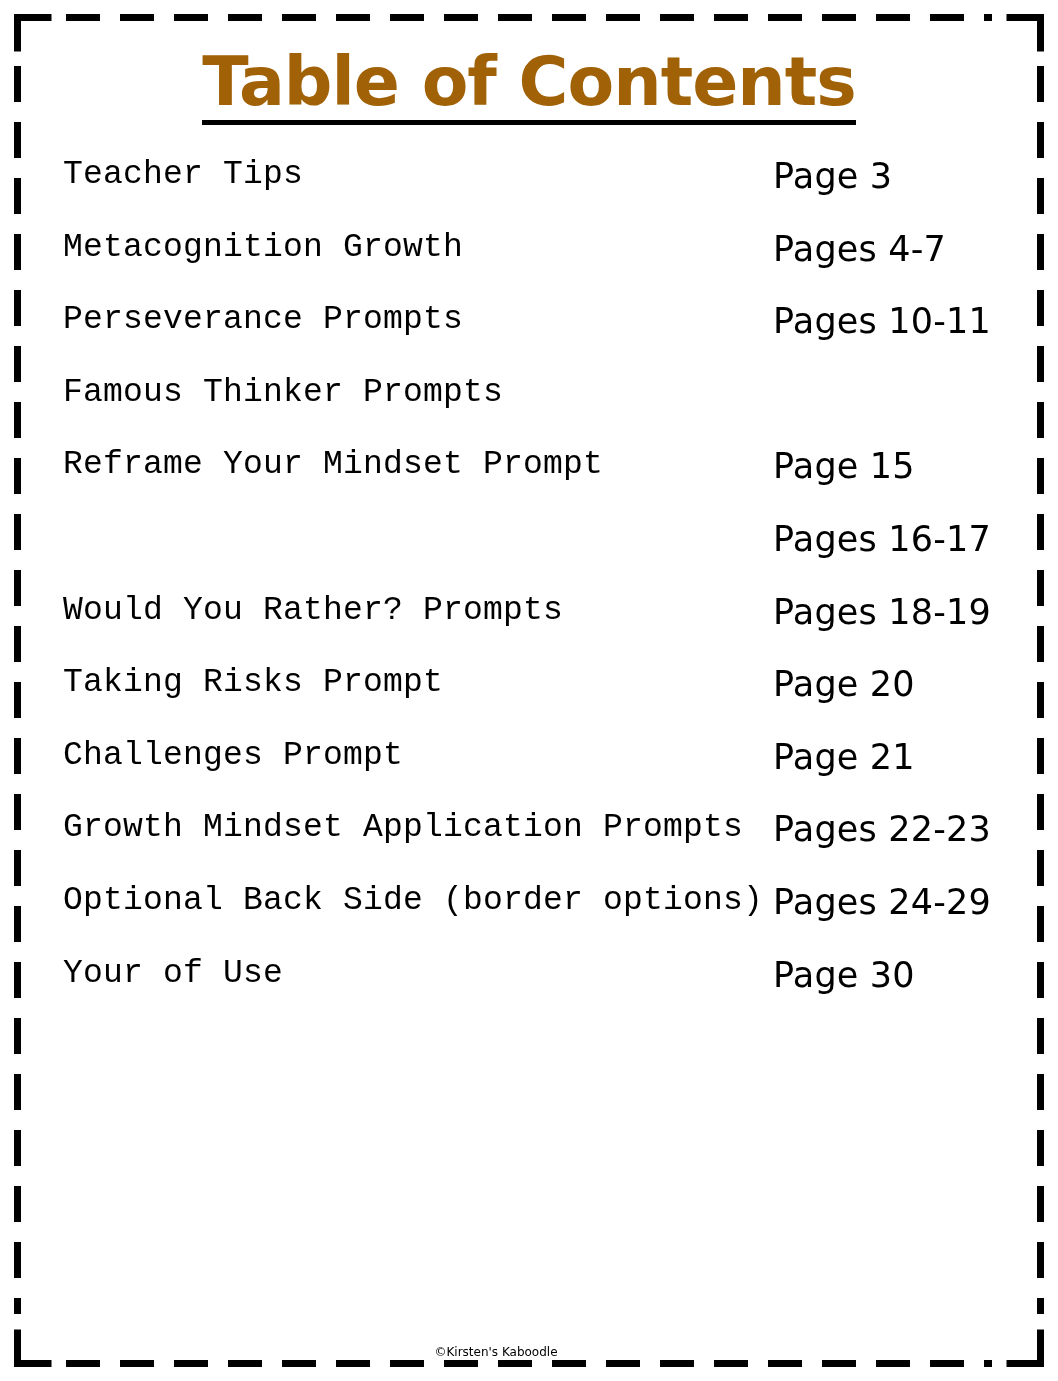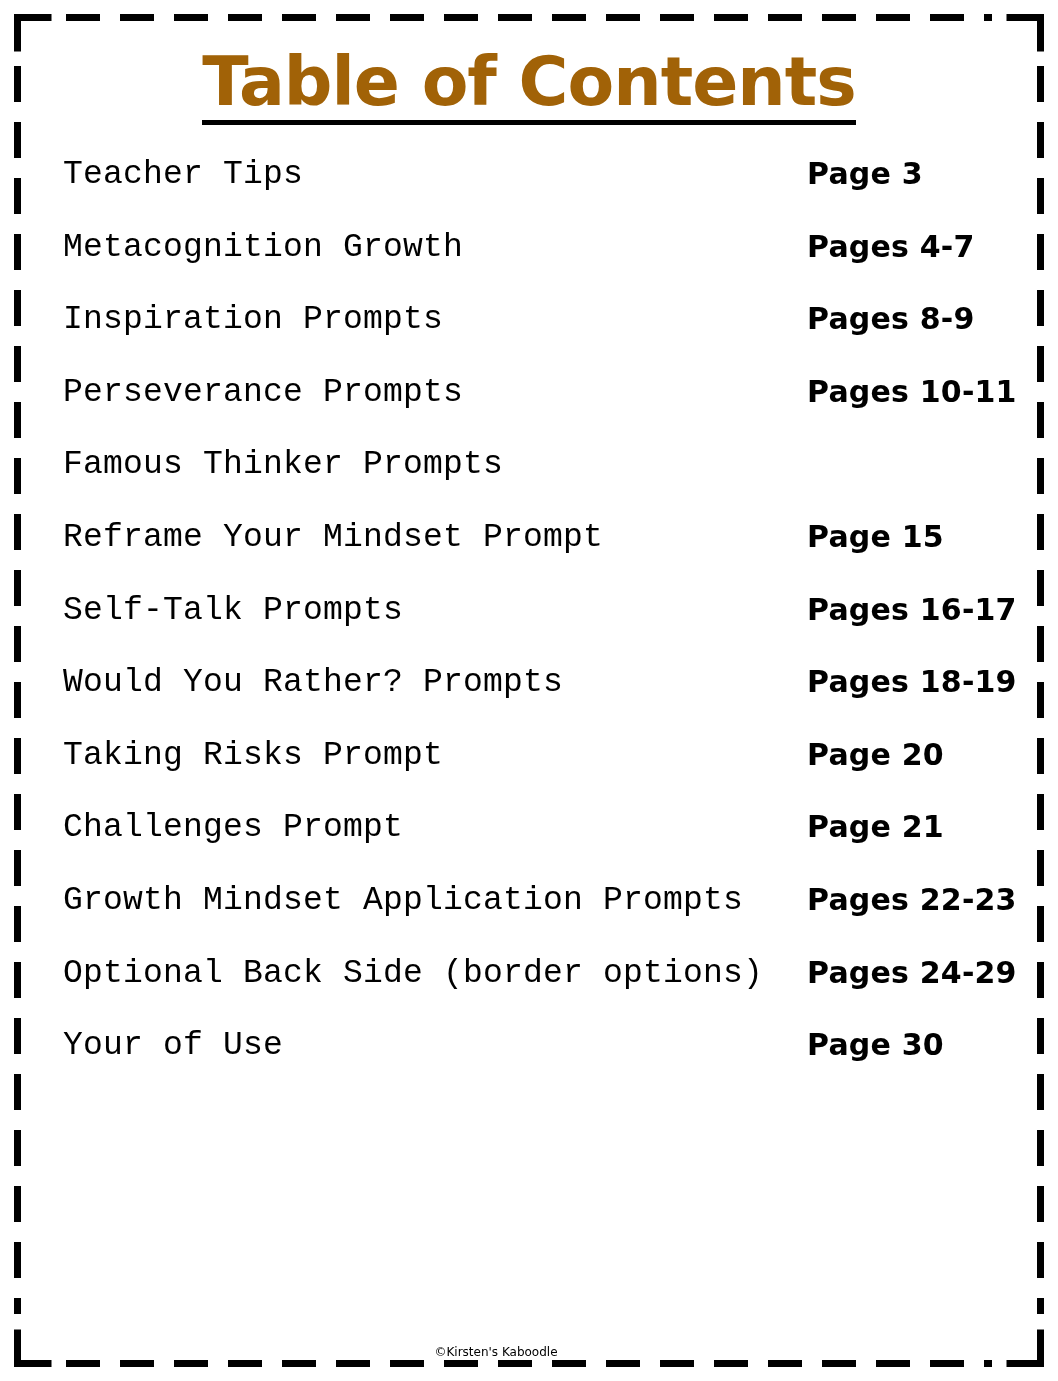--- a/index.html
+++ b/index.html
@@ -4,21 +4,21 @@
   <style>
     html, body { margin: 0; padding: 0; background: #ffffff; }
     body { width: 1058px; height: 1381px; position: relative; overflow: hidden; font-family: "DejaVu Sans", sans-serif; color: #000; }
     .frame { position: absolute; left: 14px; top: 14px; width: 1030px; height: 1353px; }
     .frame svg { position: absolute; left: 0; top: 0; }
     .title-wrap { position: absolute; left: 0; width: 1058px; top: 46px; text-align: center; }
     .title { display: inline-block; font-family: "DejaVu Sans", sans-serif; font-weight: bold; font-size: 68px; letter-spacing: -1px; line-height: 72px; color: #a16207; border-bottom: 5px solid #000; padding: 0 0 2px 0; }
     .toc { position: absolute; left: 63px; top: 152px; width: 940px; }
     .row { position: relative; height: 72.6px; }
     .row .label { position: absolute; left: 0; top: 4px; font-size: 33px; font-weight: 200; letter-spacing: 0.2px; white-space: nowrap; font-family: Liberation Mono, monospace; }
-    .row .pages { position: absolute; left: 710px; top: 4px; font-size: 30px; font-weight: 700; letter-spacing: 0.2px; white-space: nowrap; font-family: "DejaVu Sans", sans-serif; margin-left: 34px; }
+    .row .pages { position: absolute; left: 710px; top: 4px; font-size: 35px; font-weight: 400; letter-spacing: 0.2px; white-space: nowrap; font-family: "DejaVu Sans", sans-serif; }
     .footer { position: absolute; left: 0; width: 992px; top: 1345px; text-align: center; font-size: 12px; font-family: "DejaVu Sans", sans-serif; }
   </style>
 </head>
 <body>
 
 <div class="frame">
   <svg width="1030" height="1353" viewBox="0 0 1030 1353" xmlns="http://www.w3.org/2000/svg">
 
     <path d="M0 34 V0 H34" fill="none" stroke="#000" stroke-width="7" stroke-linecap="butt" transform="translate(3.5,3.5)"></path>
     <path d="M0 0 H34 V34" fill="none" stroke="#000" stroke-width="7" transform="translate(992.5,3.5)"></path>
@@ -40,36 +40,31 @@
 <div class="toc">
   <div class="row">
       <span class="label">Teacher Tips</span>
       <span class="pages">Page 3</span>
     </div>
   <div class="row">
       <span class="label">Metacognition Growth</span>
       <span class="pages">Pages 4-7</span>
     </div>
   <div class="row">
-      <span class="label">Inspiration Prompts</span>
-      <span class="pages">Pages 8-9</span>
-    </div>
-  <div class="row">
       <span class="label">Perseverance Prompts</span>
       <span class="pages">Pages 10-11</span>
     </div>
   <div class="row">
       <span class="label">Famous Thinker Prompts</span>
     </div>
   <div class="row">
       <span class="label">Reframe Your Mindset Prompt</span>
       <span class="pages">Page 15</span>
     </div>
   <div class="row">
-      <span class="label">Self-Talk Prompts</span>
       <span class="pages">Pages 16-17</span>
     </div>
   <div class="row">
       <span class="label">Would You Rather? Prompts</span>
       <span class="pages">Pages 18-19</span>
     </div>
   <div class="row">
       <span class="label">Taking Risks Prompt</span>
       <span class="pages">Page 20</span>
     </div>

